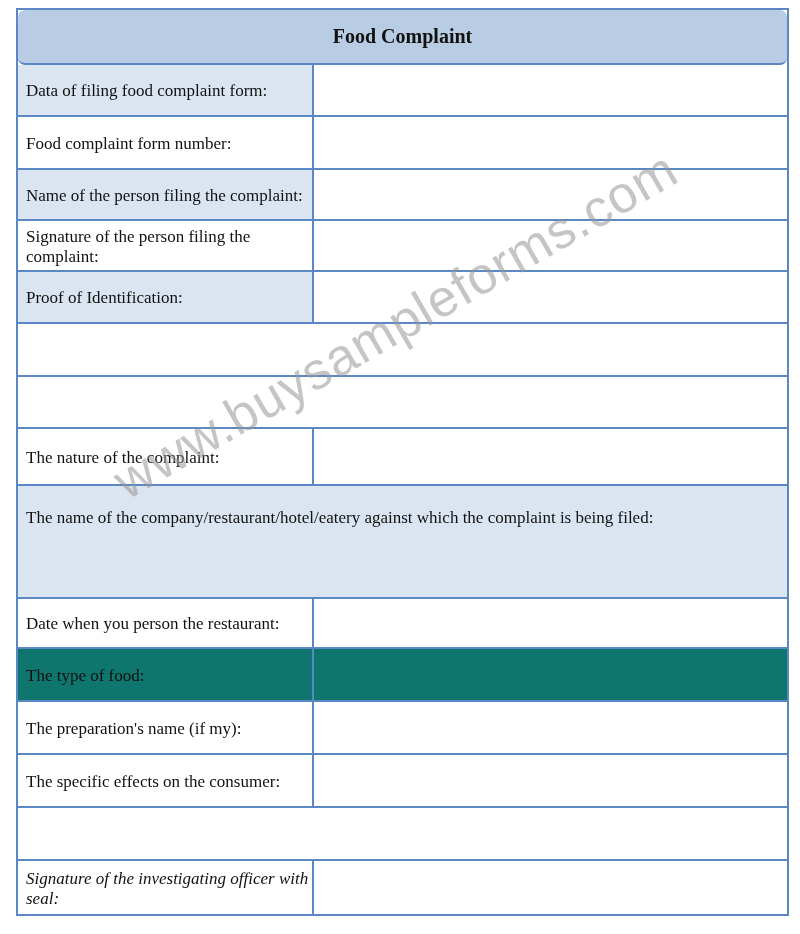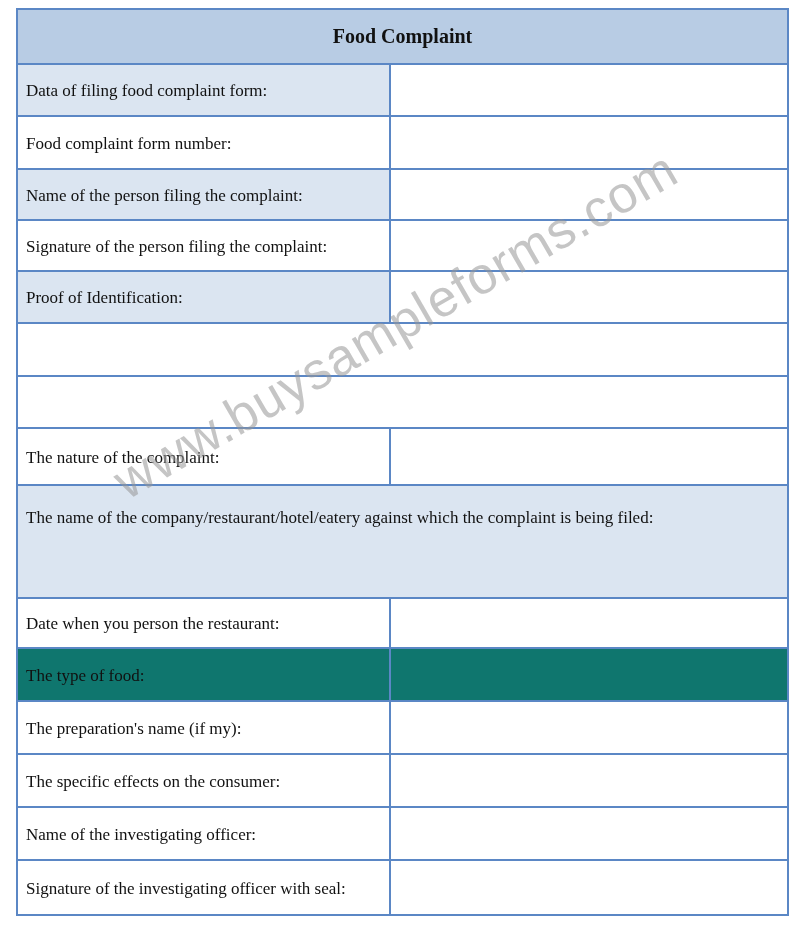--- a/index.html
+++ b/index.html
@@ -23,28 +23,29 @@
     }
     .title-row {
       height: 55px;
       background: #b8cce4;
       border-bottom: 2px solid #5b87c5;
       display: flex;
       align-items: center;
       justify-content: center;
       font-weight: bold;
       font-size: 20px;
+      border-radius: 7px;
     }
     .row {
       display: flex;
       border-bottom: 2px solid #5b87c5;
     }
-    .row:last-child { border-bottom: none; }
+    .row:last-child { border-bottom: none; font-style: italic; }
     .label-cell {
-      width: 373px;
+      width: 296px;
       border-right: 2px solid #5b87c5;
       display: flex;
       align-items: center;
       padding-left: 8px;
       font-size: 17px;
       padding-top: 2px;
     }
     .value-cell {
       flex: 1;
     }
@@ -132,21 +133,20 @@
     <div class="label-cell">The preparation's name (if my):</div>
     <div class="value-cell"></div>
   </div>
 
   <div class="row" style="height:53px">
     <div class="label-cell">The specific effects on the consumer:</div>
     <div class="value-cell"></div>
   </div>
 
   <div class="row" style="height:53px">
-    <div class="label-cell">Name of the investigating officer:</div>
     <div class="value-cell"></div>
   </div>
 
   <div class="row" style="height:53px">
     <div class="label-cell">Signature of the investigating officer with seal:</div>
     <div class="value-cell"></div>
   </div>
 </div>
 
 <div class="watermark">www.buysampleforms.com</div>

